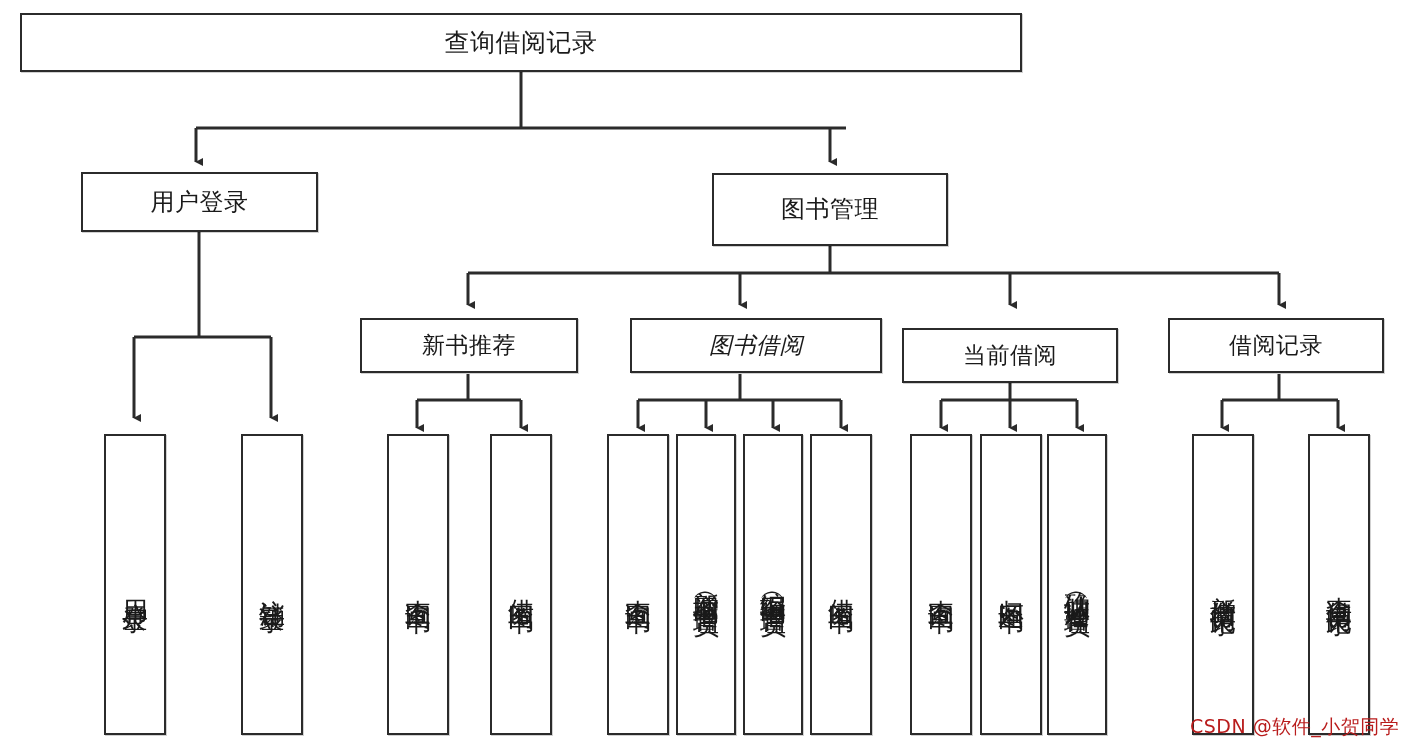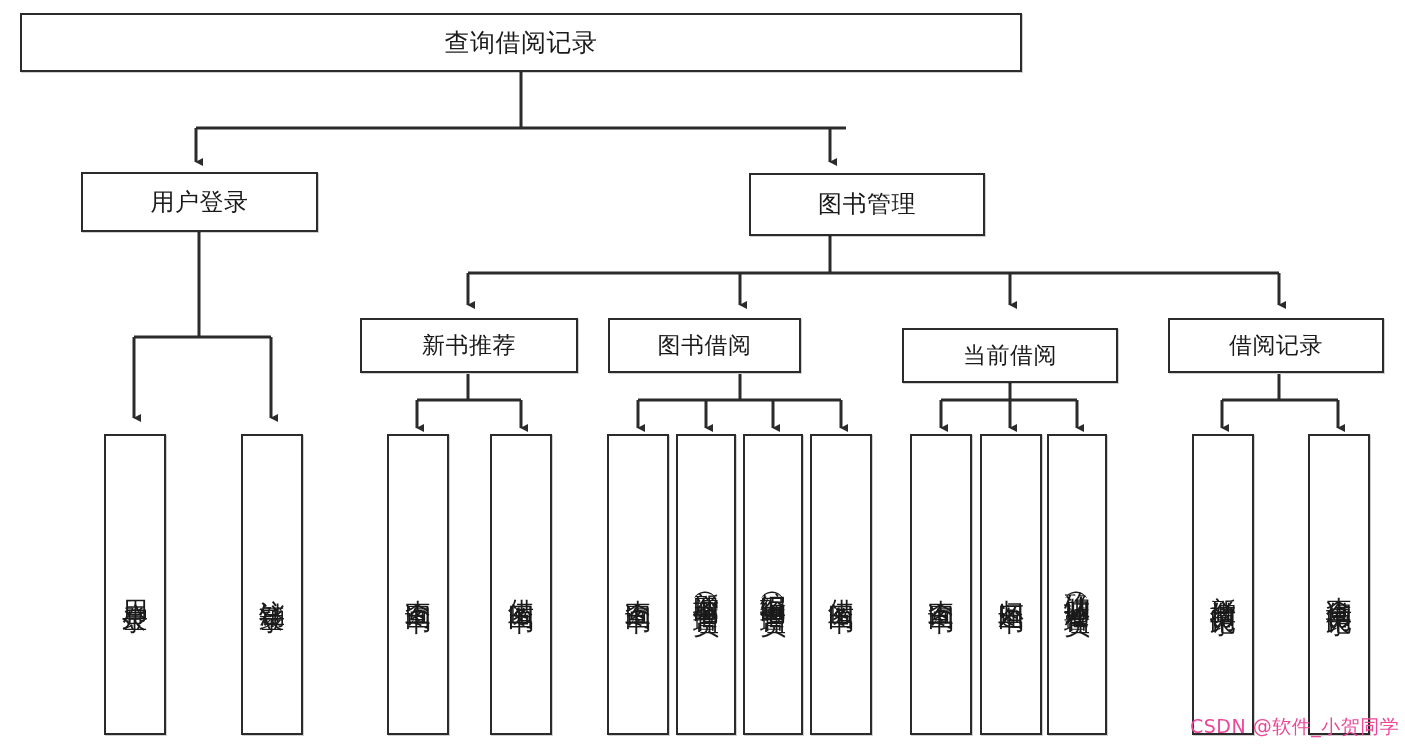--- a/index.html
+++ b/index.html
@@ -51,21 +51,21 @@
   .node.leaf .label {
     writing-mode: vertical-rl;
     text-orientation: upright;
     font-size: 26px;
     line-height: 1.12;
     letter-spacing: 3px;
     white-space: nowrap;
   }
   .watermark {
     position: absolute;
-    color: #ec4899;
+    color: #b91c1c;
     font-size: 19px;
     white-space: nowrap;
     letter-spacing: 0.5px;
     user-select: none;
   }
 </style>
 </head>
 <body>
 
 <div id="canvas">
@@ -120,28 +120,28 @@
     </g>
   </svg>
 
   <div class="node root" style="left:20px; top:13px; width:1002px; height:59px;">
     <span class="label">查询借阅记录</span>
   </div>
 
   <div class="node level2" style="left:81px; top:172px; width:237px; height:60px;">
     <span class="label">用户登录</span>
   </div>
-  <div class="node level2" style="left:712px; top:173px; width:236px; height:63px;margin-left:37px;">
+  <div class="node level2" style="left:712px; top:173px; width:236px; height:73px;">
     <span class="label">图书管理</span>
   </div>
 
   <div class="node level3" style="left:360px; top:318px; width:218px; height:55px;">
     <span class="label">新书推荐</span>
   </div>
-  <div class="node level3" style="left:608px; top:318px; width:193px; height:55px;">
+  <div class="node level3" style="left:630px; top:318px; width:252px; height:55px;font-style:italic;">
     <span class="label">图书借阅</span>
   </div>
   <div class="node level3" style="left:902px; top:328px; width:216px; height:55px;">
     <span class="label">当前借阅</span>
   </div>
   <div class="node level3" style="left:1168px; top:318px; width:216px; height:55px;">
     <span class="label">借阅记录</span>
   </div>
 
   <div class="node leaf" style="left:104px; top:434px; width:62px; height:301px;">

